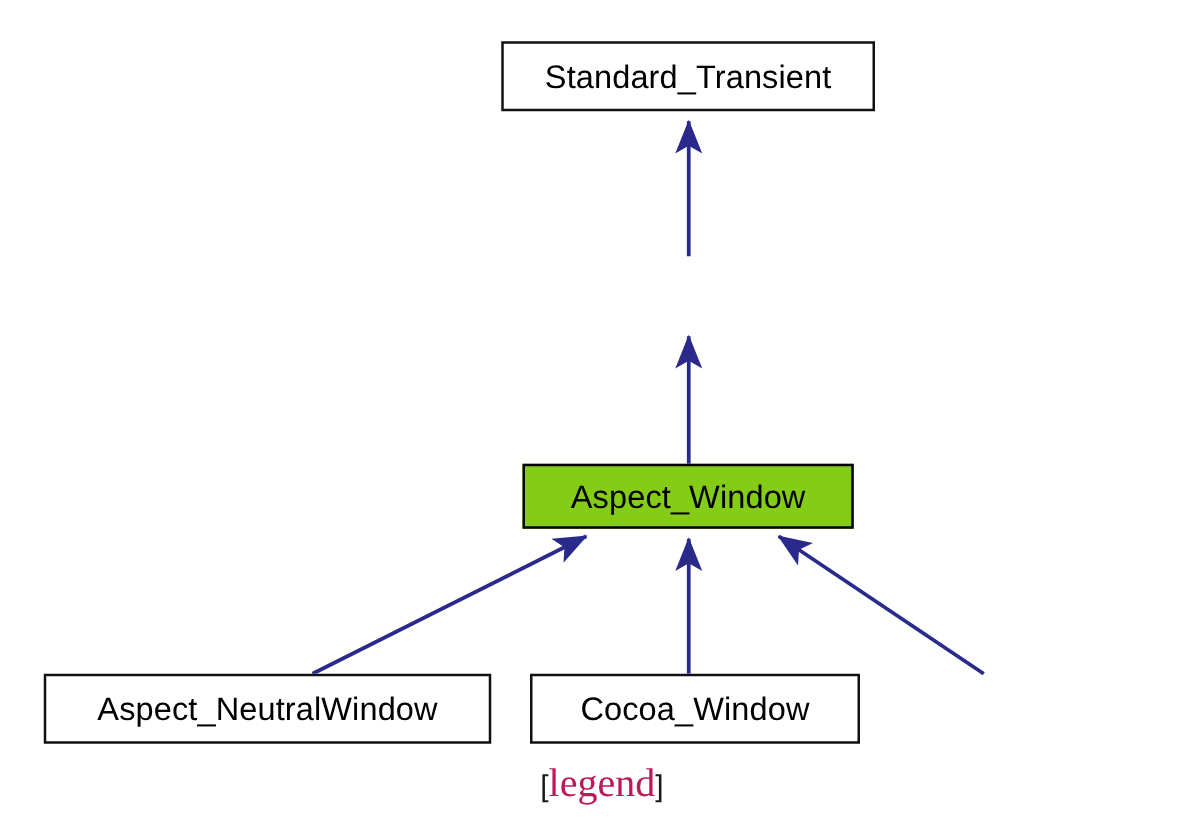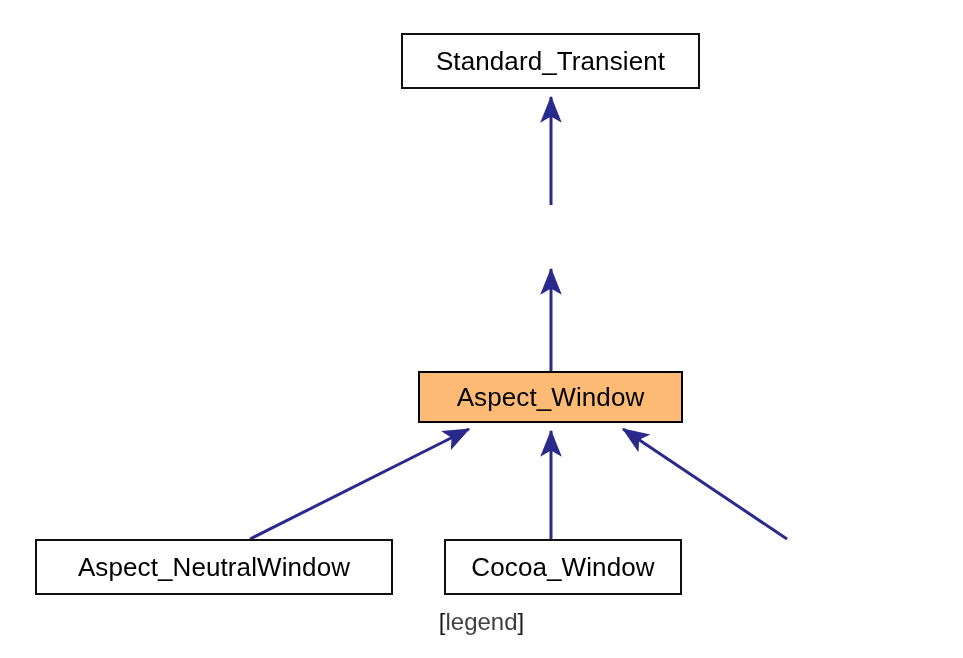--- a/index.html
+++ b/index.html
@@ -39,40 +39,40 @@
   }
   .node .node-label {
     font-family: "Liberation Sans", sans-serif;
     font-size: 26px;
     line-height: 1;
     color: #000000;
     letter-spacing: 0.1px;
     white-space: nowrap;
   }
   .node.current {
-    background: #fdba74;
+    background: #84cc16;
     border-color: #000000;
   }
   .legend-bar {
     position: absolute;
     left: 0;
     top: 608px;
     width: 963px;
     text-align: center;
     z-index: 4;
   }
   .legend-bracket {
     font-family: "Liberation Sans", sans-serif;
     font-size: 24px;
     color: #1a1a1a;
   }
   .legend-link {
-    font-family: Liberation Sans, sans-serif;
-    font-size: 24px;
-    color: #404040;
+    font-family: Liberation Serif, serif;
+    font-size: 32px;
+    color: #be185d;
     text-decoration: none;
     cursor: pointer;
   }
 </style>
 </head>
 <body>
 
 <div id="diagram-canvas">
 
   <svg id="edge-layer" width="963" height="658" viewBox="0 0 963 658" xmlns="http://www.w3.org/2000/svg">
@@ -101,21 +101,21 @@
 
 
   <div class="node current" id="node-aspect-window" style="left:418px; top:371px; width:265px; height:52px;">
     <span class="node-label">Aspect_Window</span>
   </div>
 
   <div class="node" id="node-aspect-neutralwindow" style="left:16px; top:539px; width:358px; height:56px;margin-left:19px;">
     <span class="node-label">Aspect_NeutralWindow</span>
   </div>
 
-  <div class="node" id="node-cocoa-window" style="left:444px; top:539px; width:238px; height:56px;">
+  <div class="node" id="node-cocoa-window" style="left:424px; top:539px; width:264px; height:56px;">
     <span class="node-label">Cocoa_Window</span>
   </div>
 
 
   <div class="legend-bar">
     <span class="legend-bracket">[</span><a class="legend-link">legend</a><span class="legend-bracket">]</span>
   </div>
 
 </div>
 

